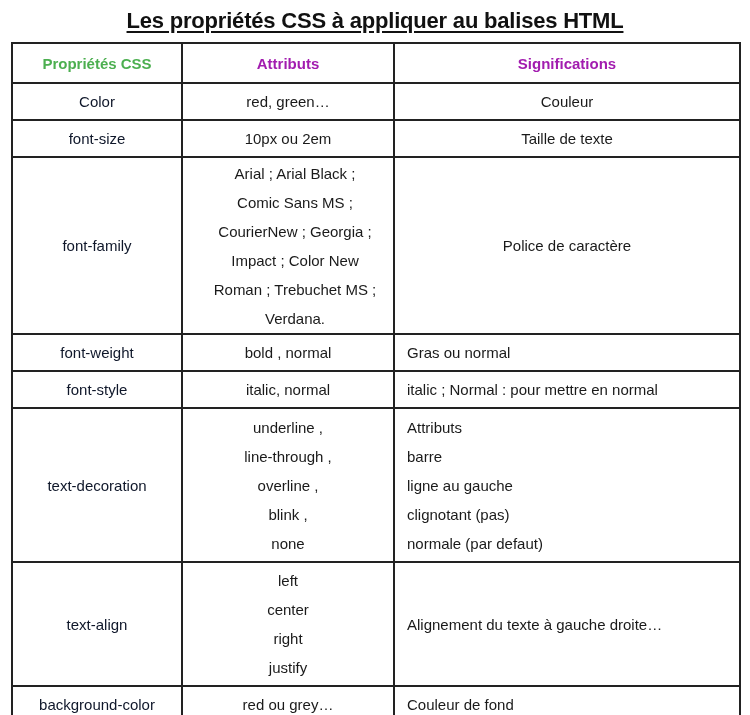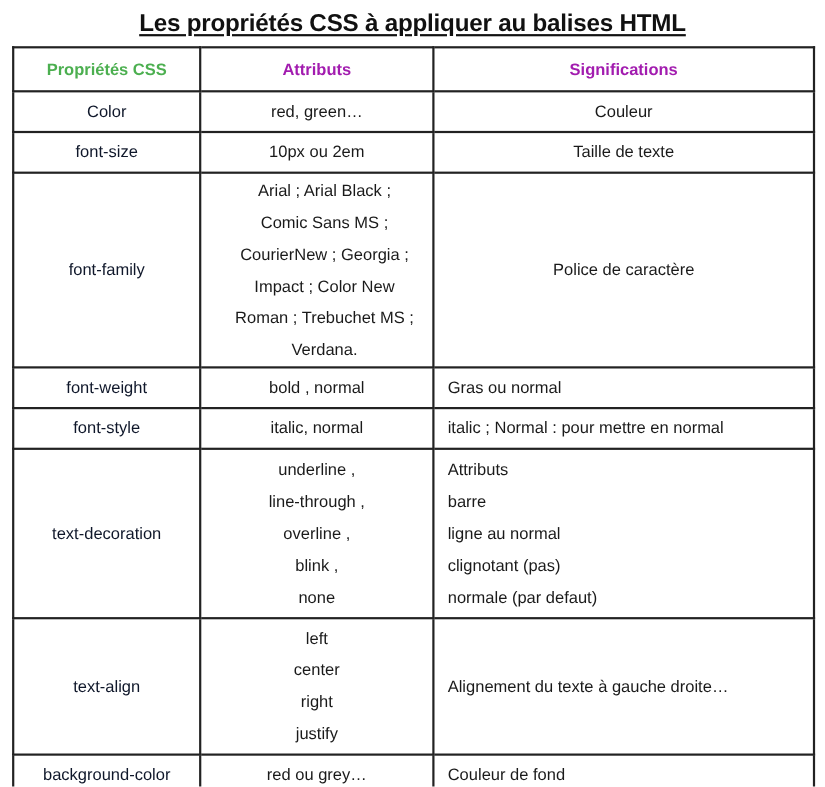--- a/index.html
+++ b/index.html
@@ -203,21 +203,21 @@
           <td class="attr-cell ">
             <span class="line">underline ,</span>
             <span class="line">line-through ,</span>
             <span class="line">overline ,</span>
             <span class="line">blink ,</span>
             <span class="line">none</span>
           </td>
           <td class="sig-cell left">
             <span class="line">Attributs</span>
             <span class="line">barre</span>
-            <span class="line">ligne au normal</span>
+            <span class="line">ligne au gauche</span>
             <span class="line">clignotant (pas)</span>
             <span class="line">normale (par defaut)</span>
           </td>
         </tr>
         <tr class="r-align">
           <td class="prop-cell">text-align</td>
           <td class="attr-cell ">
             <span class="line">left</span>
             <span class="line">center</span>
             <span class="line">right</span>

